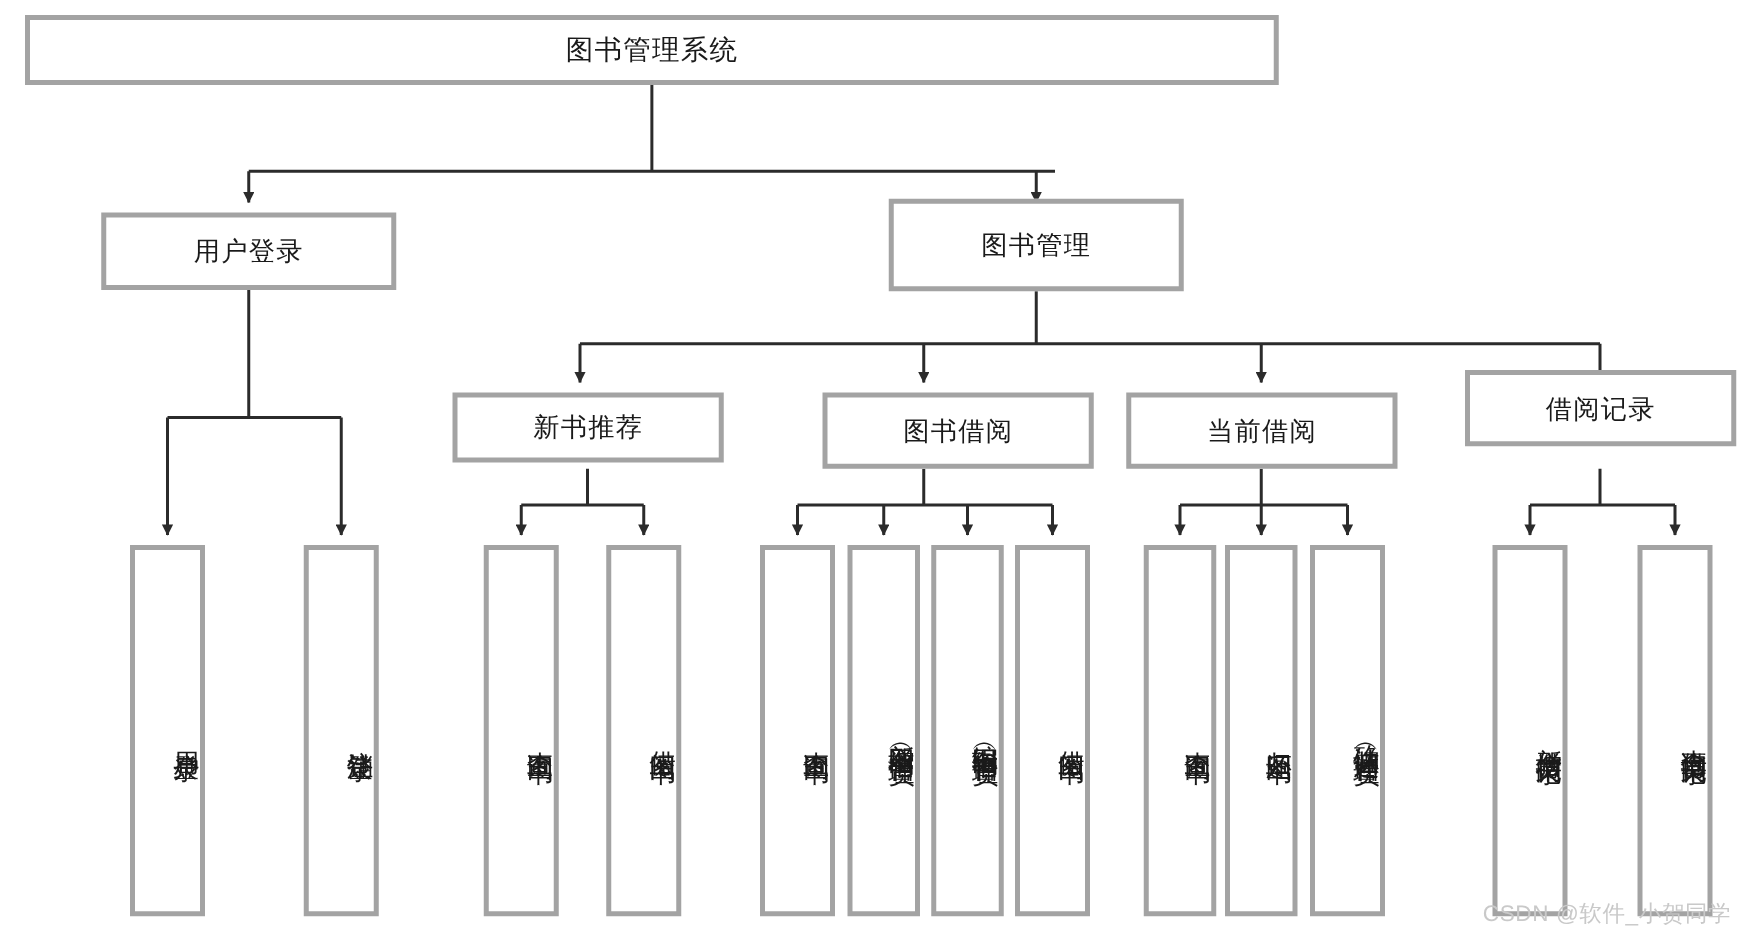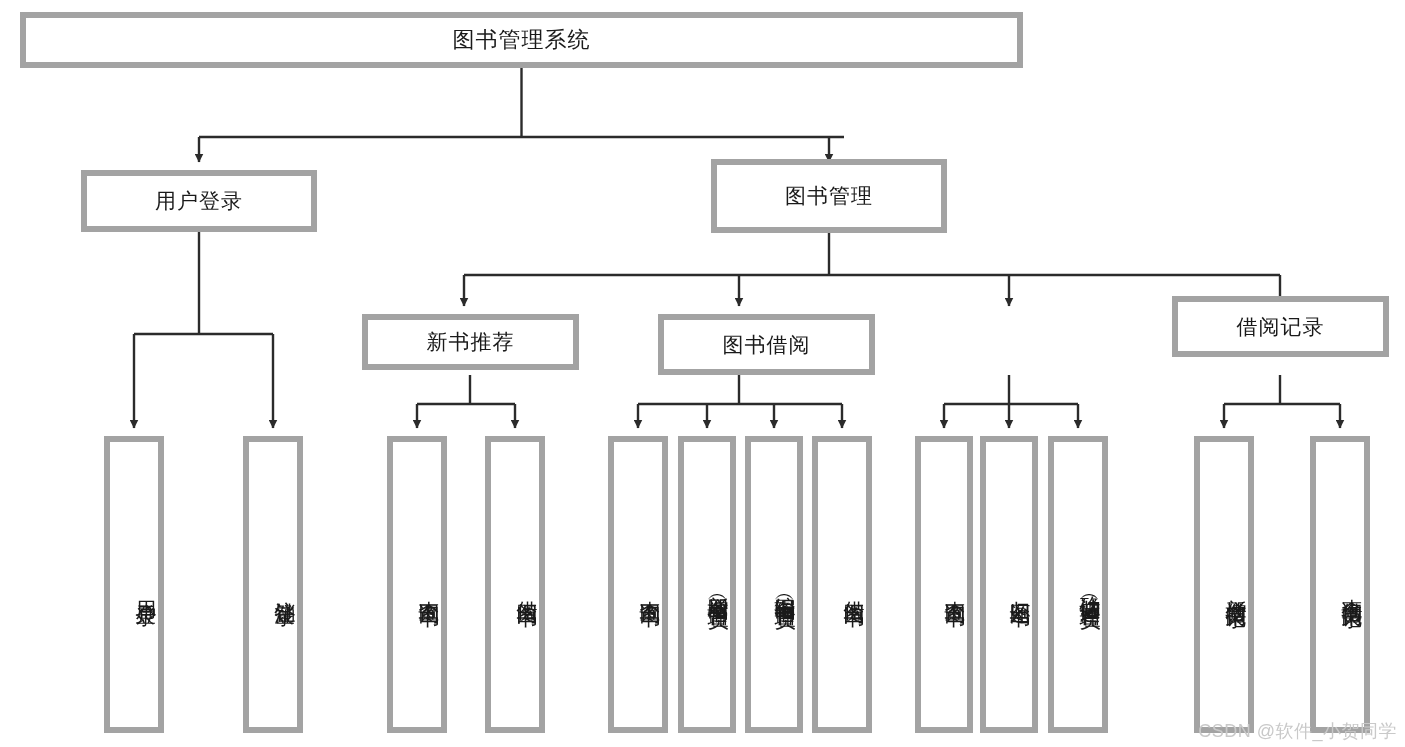--- a/index.html
+++ b/index.html
@@ -25,21 +25,21 @@
     left: 0;
     top: 0;
     width: 1405px;
     height: 747px;
     pointer-events: none;
   }
   .node {
     position: absolute;
     box-sizing: border-box;
     background: #ffffff;
-    border: 6px solid #a3a3a3;
+    border: 4px solid #a3a3a3;
     display: flex;
     align-items: center;
     justify-content: center;
     color: #1a1a1a;
   }
   .node-h {
     font-size: 21px;
     letter-spacing: 1px;
     white-space: nowrap;
   }
@@ -57,21 +57,21 @@
     padding-top: 6px;
     text-align: center;
   }
   .node-v .vlabel {
     writing-mode: vertical-rl;
     text-orientation: upright;
     display: block;
   }
   .watermark {
     position: absolute;
-    right: 8px;
+    right: 20px;
     bottom: 4px;
     font-size: 18px;
     color: #c9c9c9;
     white-space: nowrap;
     letter-spacing: 0.5px;
   }
 </style>
 </head>
 <body>
 
@@ -137,20 +137,23 @@
   <div class="node node-h" style="left:711px; top:159px; width:236px; height:74px;">
     <span>图书管理</span>
   </div>
 
   <div class="node node-h" style="left:362px; top:314px; width:217px; height:56px;">
     <span>新书推荐</span>
   </div>
   <div class="node node-h" style="left:658px; top:314px; width:217px; height:61px;">
     <span>图书借阅</span>
   </div>
+  <div class="node node-h" style="left:901px; top:314px; width:217px; height:61px;">
+    <span>当前借阅</span>
+  </div>
   <div class="node node-h" style="left:1172px; top:296px; width:217px; height:61px;">
     <span>借阅记录</span>
   </div>
 
   <div class="node node-v" style="left:104px; top:436px; width:60px; height:297px;">
     <span class="vlabel">用户登录</span>
   </div>
   <div class="node node-v" style="left:243px; top:436px; width:60px; height:297px;">
     <span class="vlabel">注销登录</span>
   </div>

